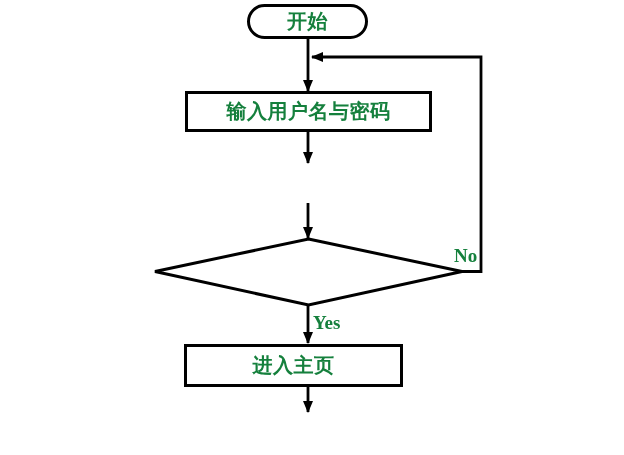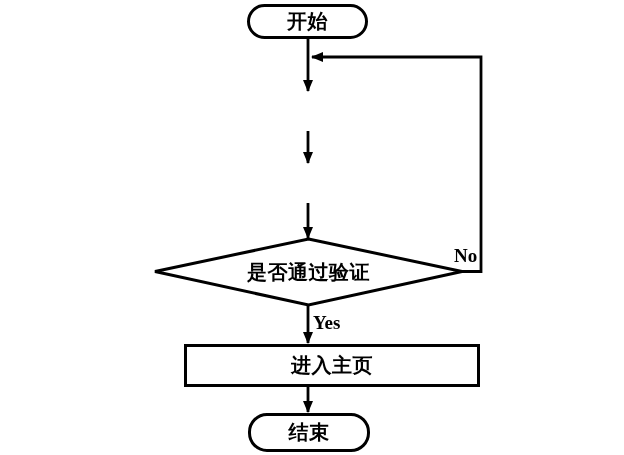--- a/index.html
+++ b/index.html
@@ -2,21 +2,21 @@
 <html><head>
 <meta charset="utf-8">
 <style>
   html, body { margin: 0; padding: 0; background: #ffffff; }
   #canvas {
     position: relative;
     width: 624px;
     height: 455px;
     background: #ffffff;
     font-family: "Liberation Sans", sans-serif;
-    color: #000000;
+    color: #15803d;
     overflow: hidden;
   }
   #wires {
     position: absolute;
     left: 0; top: 0;
     width: 624px; height: 455px;
   }
   .node {
     position: absolute;
     box-sizing: border-box;
@@ -27,21 +27,21 @@
     justify-content: center;
     font-weight: 700;
     font-size: 20px;
     letter-spacing: 0.5px;
     white-space: nowrap;
   }
   .terminal { border-radius: 19px; }
   #node-start { left: 247px; top: 4px;   width: 121px; height: 35px; }
   #node-input { left: 185px; top: 91px;  width: 247px; height: 41px; }
   #node-login { left: 185px; top: 163px; width: 247px; height: 41px; }
-  #node-home  { left: 184px; top: 344px; width: 296px; height: 43px; }
+  #node-home  { left: 184px; top: 344px; width: 219px; height: 43px; }
   #node-end   { left: 248px; top: 413px; width: 122px; height: 39px; }
   #diamond-label {
     position: absolute;
     left: 155px; top: 239px;
     width: 307px; height: 66px;
     display: flex;
     align-items: center;
     justify-content: center;
     font-weight: 700;
     font-size: 20px;
@@ -78,30 +78,27 @@
     <path d="M308 305 V343" stroke="#000000" stroke-width="2.8" fill="none" marker-end="url(#arrow)"></path>
     <path d="M308 387 V412" stroke="#000000" stroke-width="2.8" fill="none" marker-end="url(#arrow)"></path>
 
     <polygon points="308.5,239 462,271.5 308.5,305 155,271.5" fill="#ffffff" stroke="#000000" stroke-width="3"></polygon>
   </svg>
 
   <div class="node terminal" id="node-start">
     <span>开始</span>
   </div>
 
+  <div class="node" id="node-input">
+    <span>输入用户名与密码</span>
+  </div>
 
 
-  <div id="diamond-label">
-    <span>是否通过验证</span>
-  </div>
 
   <div class="node" id="node-home">
     <span>进入主页</span>
   </div>
 
-  <div class="node terminal" id="node-end">
-    <span>结束</span>
-  </div>
 
   <div class="edge-label" id="label-yes">Yes</div>
   <div class="edge-label" id="label-no">No</div>
 
 </div>
 
 </body></html>

